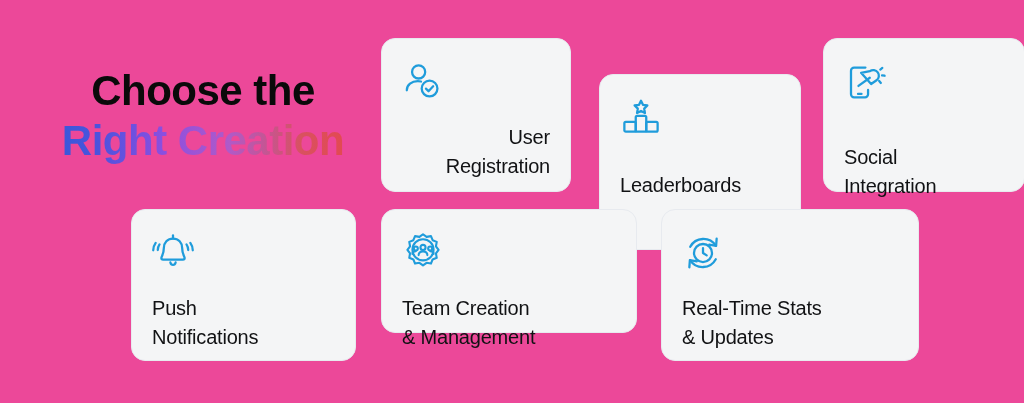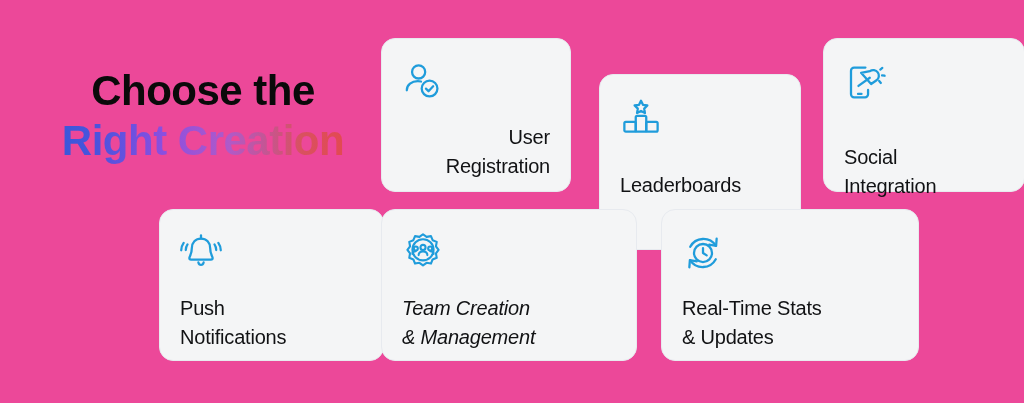--- a/index.html
+++ b/index.html
@@ -101,24 +101,24 @@
   }
   .card-leaderboards {
     left: 599px;  top: 38px;  width: 202px;  height: 176px; margin-top: 36px;
   }
   .card-social-integration {
     left: 823px;  top: 38px;  width: 202px;  height: 154px; gap: 20px;
   }
 
   
   .card-push-notifications {
-    left: 131px;  top: 209px;  width: 225px;  height: 152px; margin-left: 28px;
+    left: 131px;  top: 209px;  width: 225px;  height: 152px;
   }
   .card-team-creation {
-    left: 381px;  top: 209px;  width: 256px;  height: 152px; font-style: italic;
+    left: 381px;  top: 209px;  width: 256px;  height: 124px;
   }
   .card-realtime-stats {
     left: 661px;  top: 209px;  width: 258px;  height: 152px;
   }
 
   
   .card-leaderboards .card-label { margin-top: 32px; }
 </style>
 </head>
 <body>

